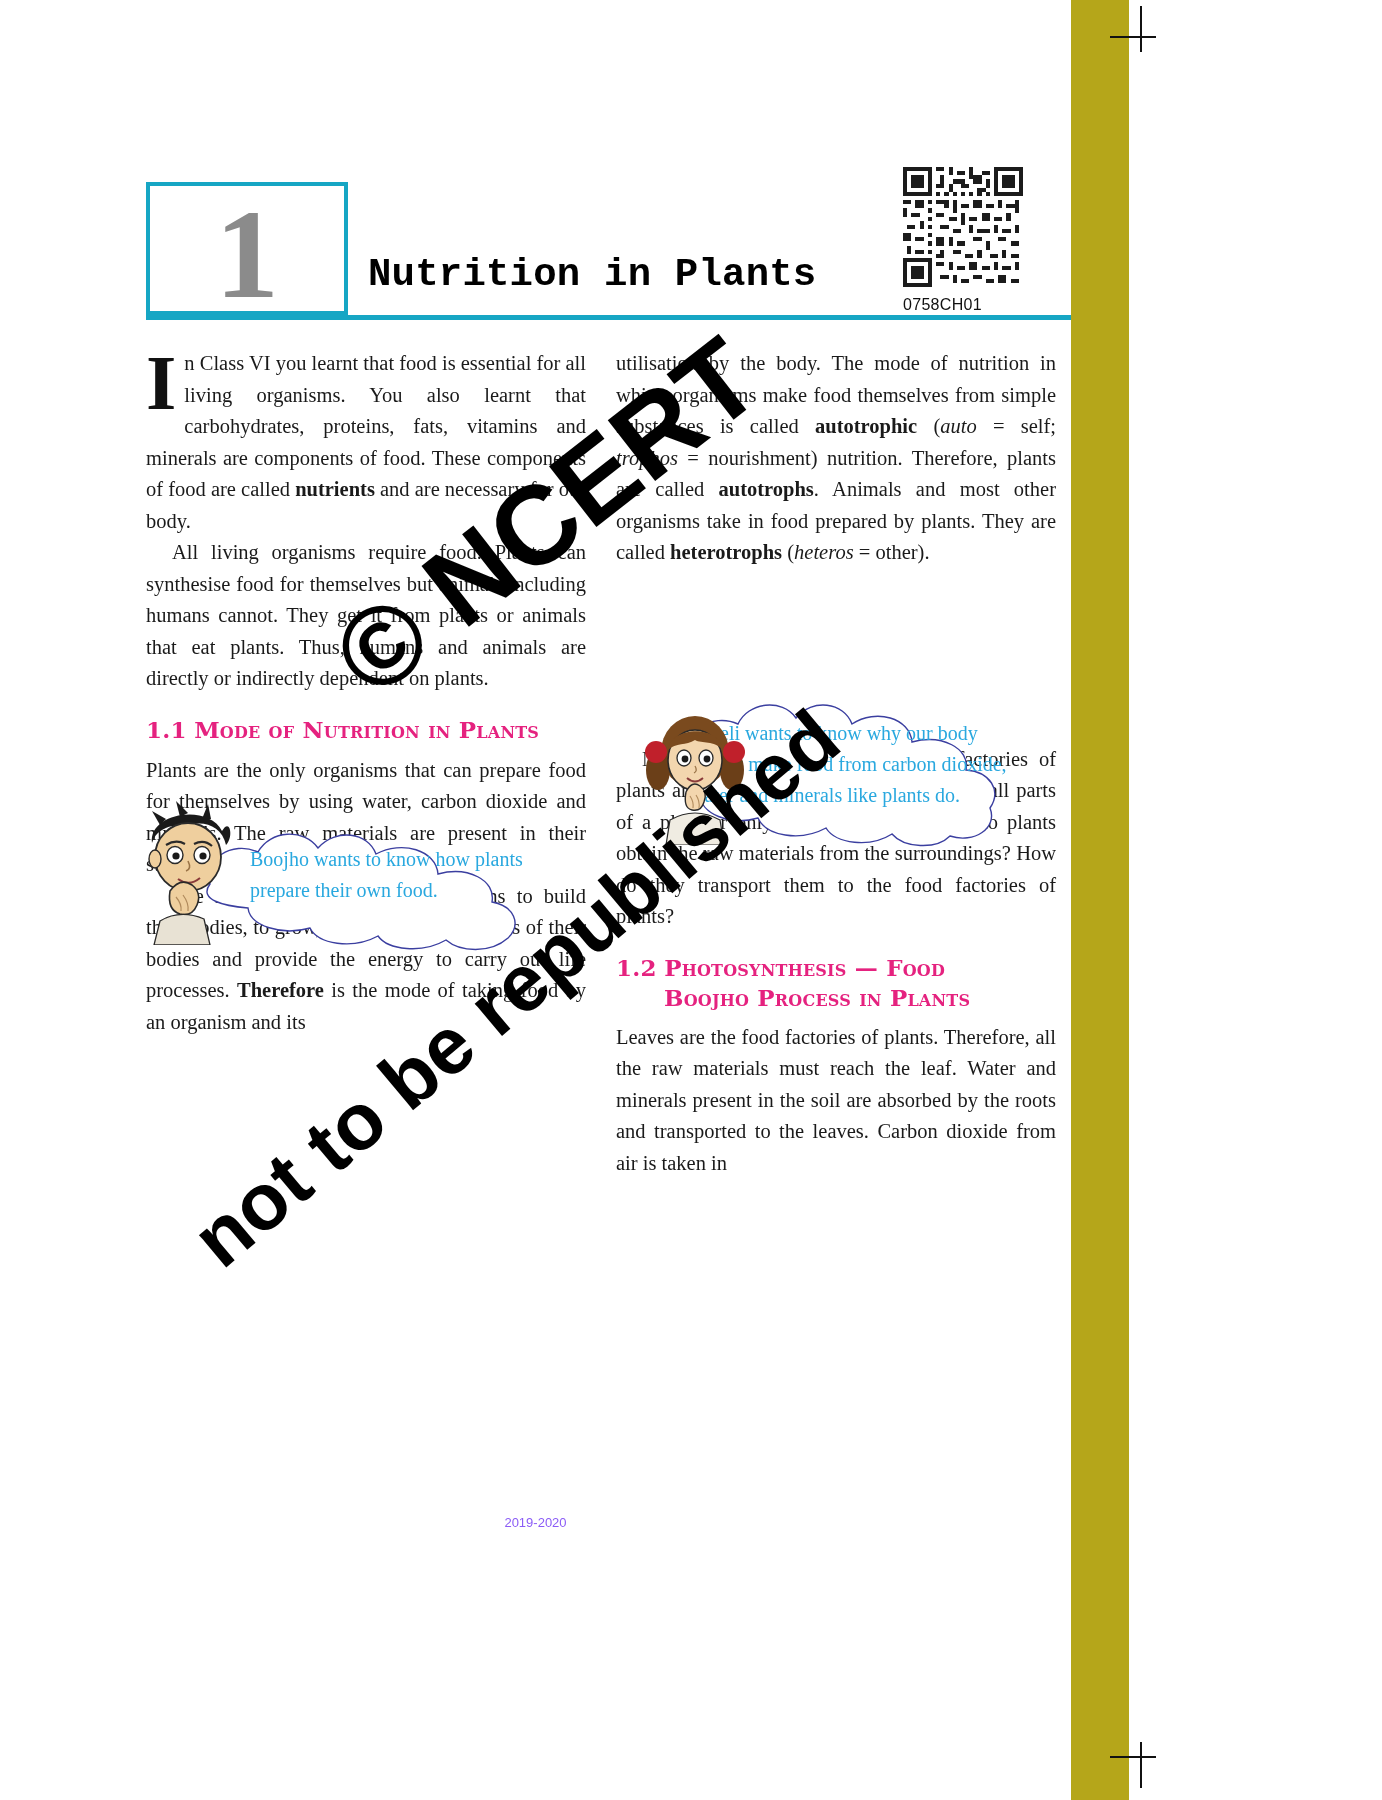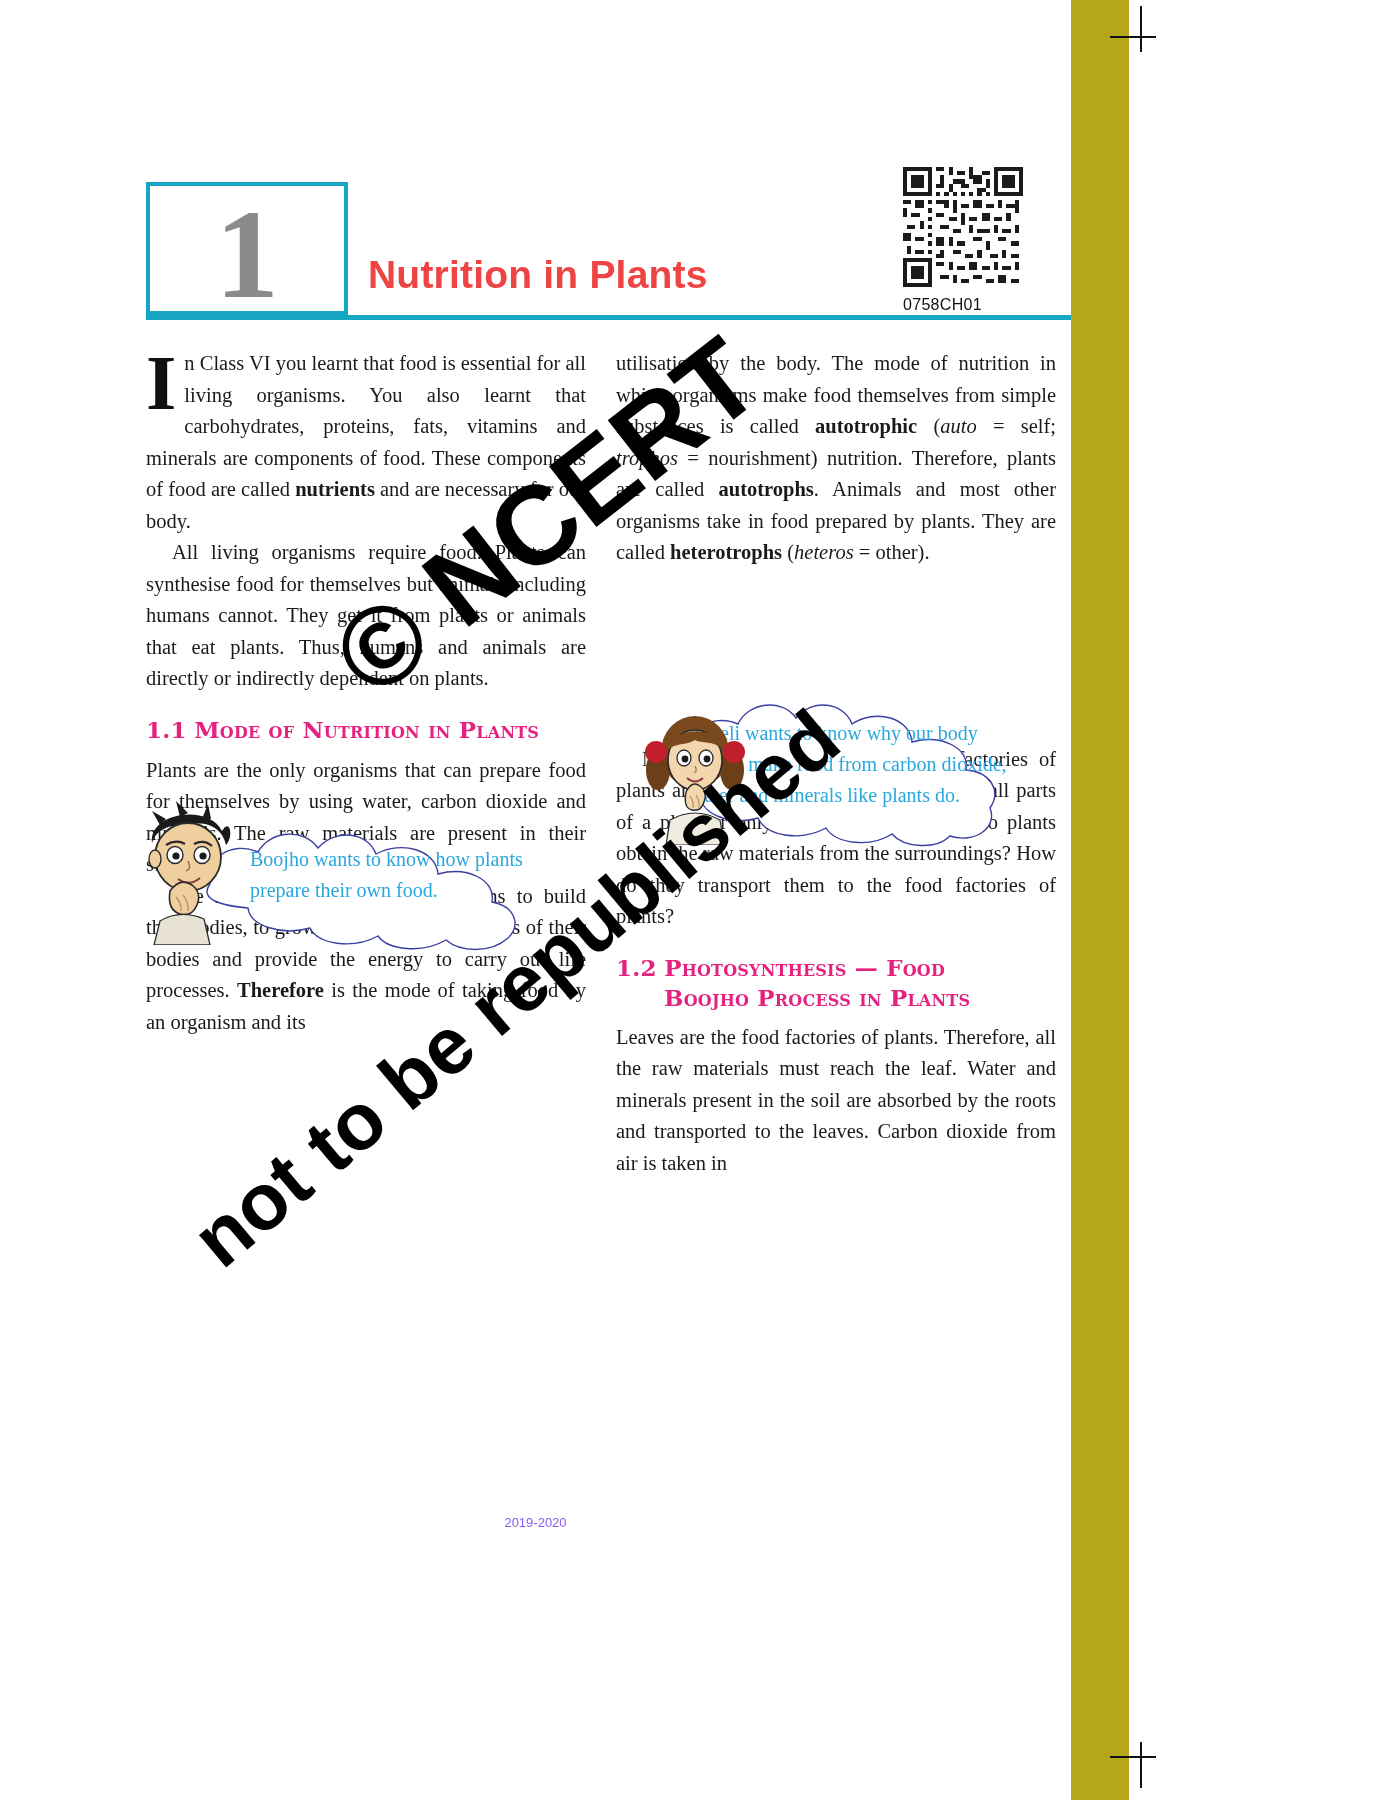--- a/index.html
+++ b/index.html
@@ -31,22 +31,22 @@
     border:4px solid #16a6c4;box-sizing:border-box;background:#fff;
   }
   .chapter-num{
     position:absolute;left:0;top:-10px;width:202px;height:143px;
     display:flex;align-items:center;justify-content:center;
     font-family:"Liberation Serif", serif;
     font-size:128px;font-weight:700;color:#8b8b8b;line-height:1;
   }
   .chapter-title{
     position:absolute;left:368px;top:253px;
-    font-family:Liberation Sans, sans-serif;
-    font-size:39px;font-weight:700;color:#ef4444;
+    font-family:Liberation Mono, monospace;
+    font-size:39px;font-weight:700;color:#000000;
     letter-spacing:0.2px;white-space:nowrap;
   }
   .header-rule{
     position:absolute;left:146px;top:315px;width:925px;height:5px;
     background:#16a6c4;
   }
 
   
   .qr-wrap{position:absolute;left:903px;top:167px;width:120px;height:125px;}
   .qr-label{

